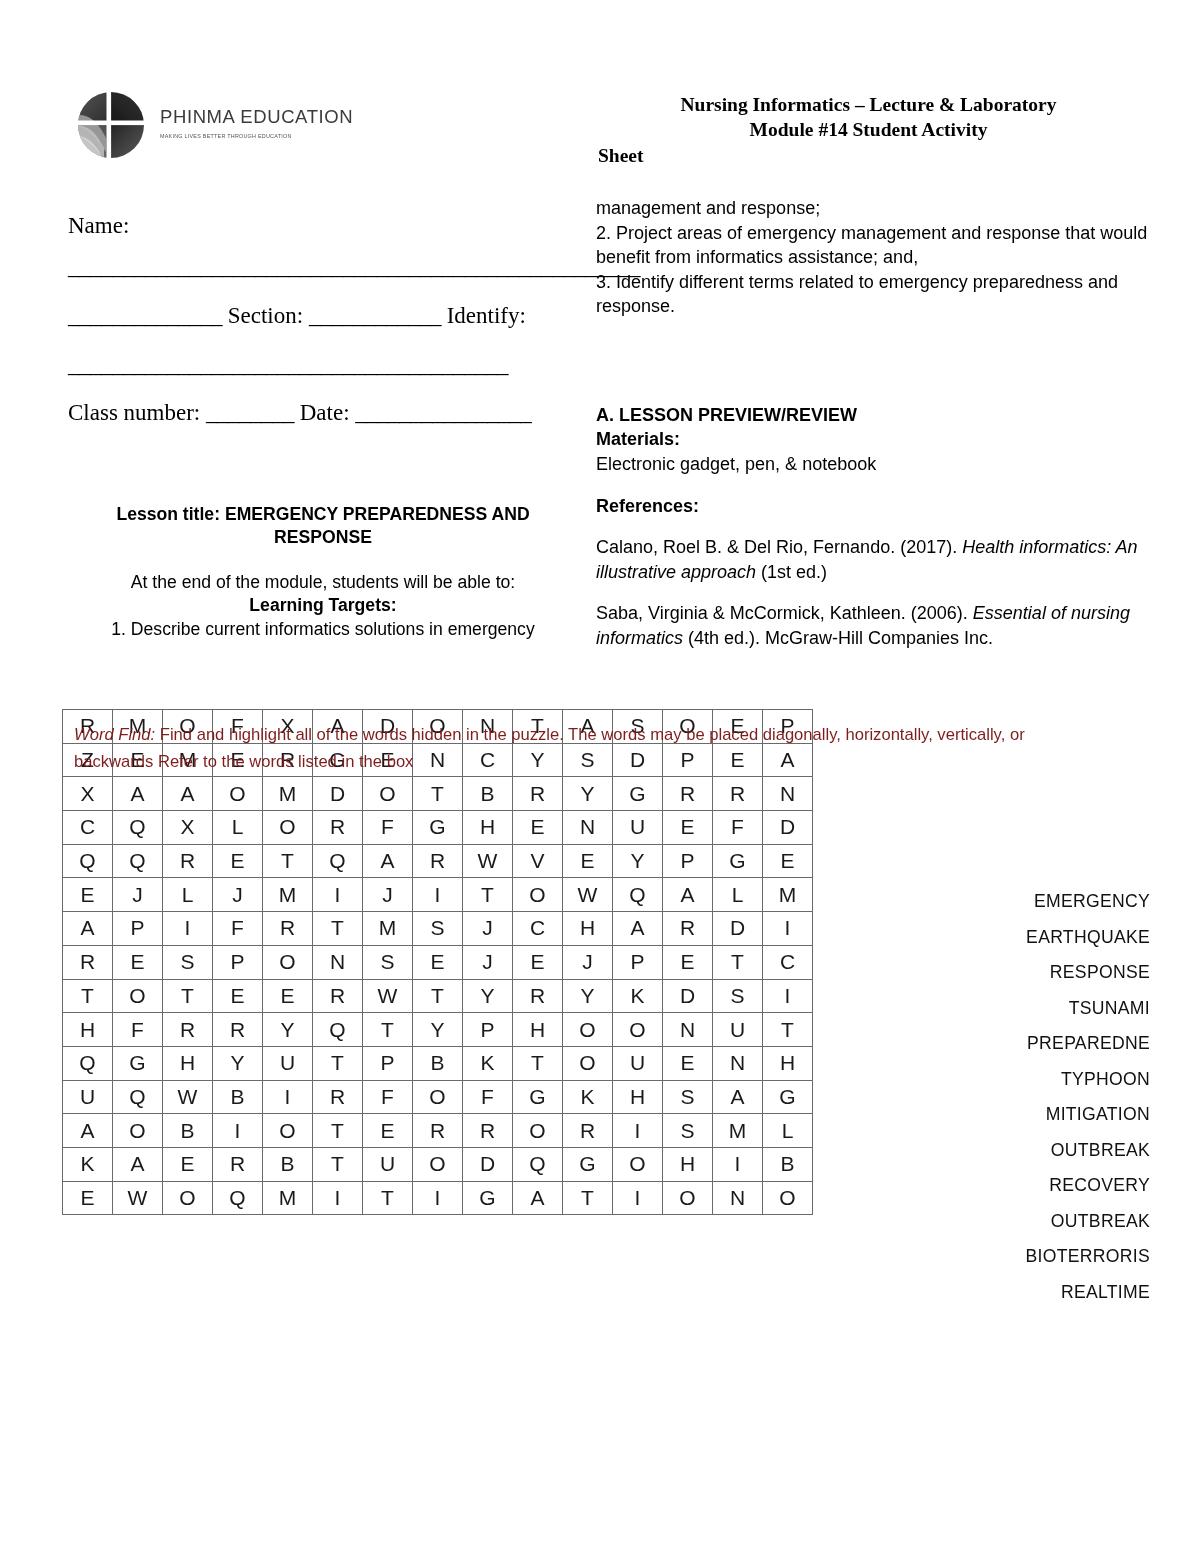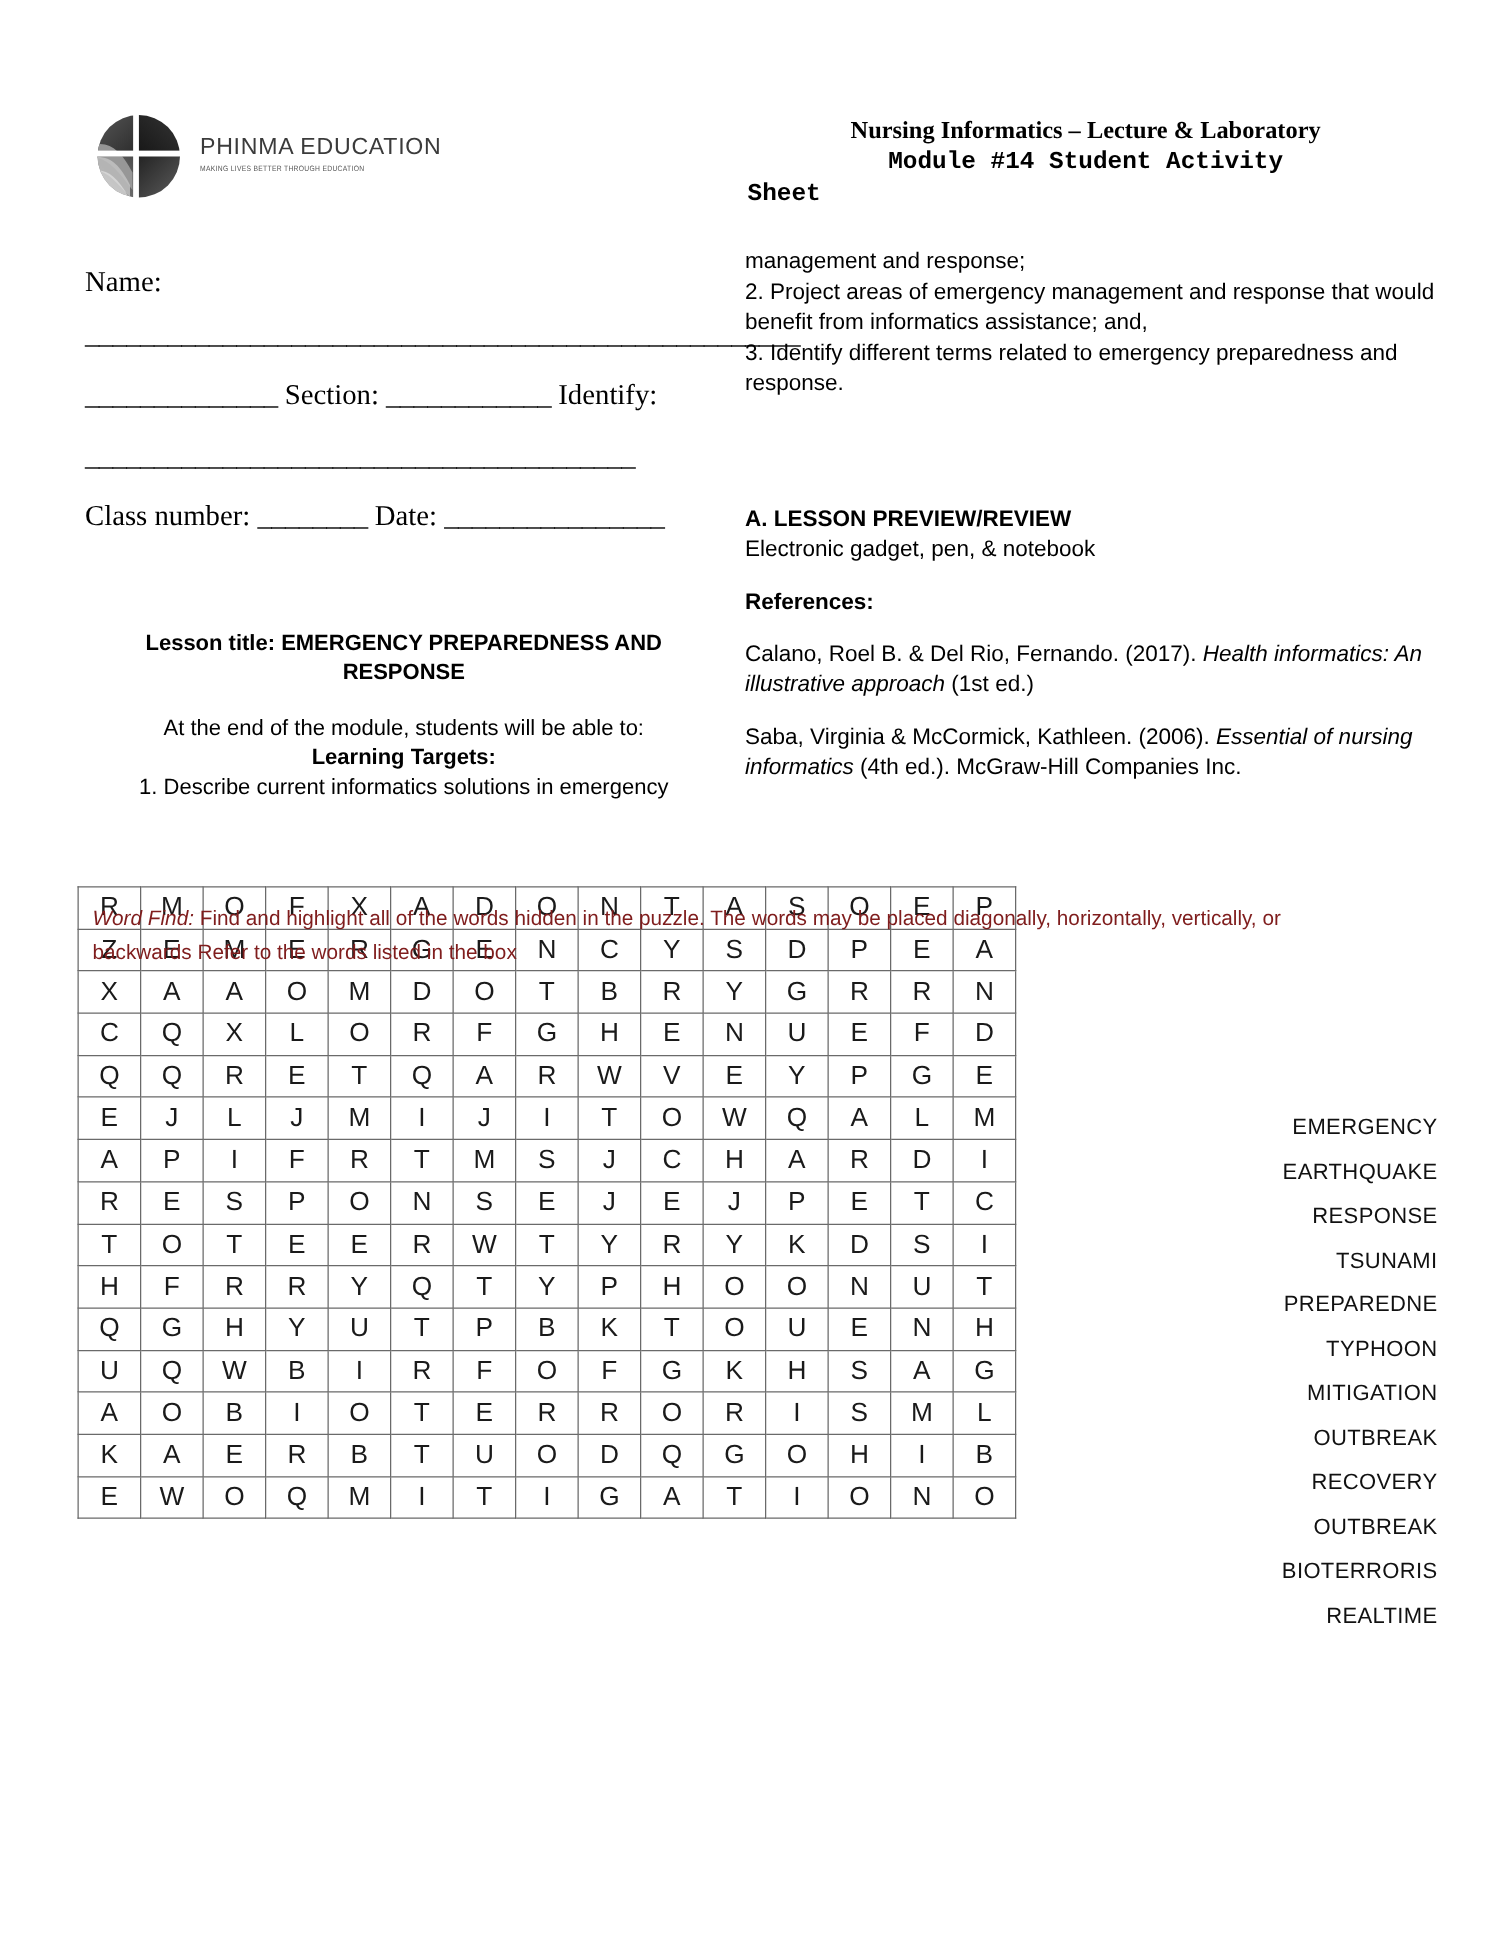--- a/index.html
+++ b/index.html
@@ -63,21 +63,21 @@
     left: 596px;
     top: 92px;
     width: 545px;
     text-align: center;
     font-family: "Liberation Serif", serif;
     font-weight: bold;
     font-size: 19.5px;
     line-height: 1.30;
   }
   .header-right .hl { display: block; }
-  .header-right .hl2, .header-right .hl3 { text-align: center; font-family: Liberation Mono, monospace; }
+  .header-right .hl2, .header-right .hl3 { text-align: center; }
   .header-right .hl3 { text-align: left; padding-left: 2px; }
 
   
   .right-col {
     position: absolute;
     left: 596px;
     top: 196px;
     width: 552px;
     font-size: 18px;
     line-height: 1.365;
@@ -222,20 +222,21 @@
 
   <div class="right-col">
     <p>management and response;</p>
     <p>2. Project areas of emergency management and response that  would benefit from informatics assistance; and,</p>
     <p>3. Identify different terms related to emergency preparedness  and response.</p>
 
     <div class="rc-gap-lg"></div>
     <div style="height:58px"></div>
 
     <p><b class="bold">A. LESSON PREVIEW/REVIEW</b></p>
+    <p><b class="bold">Materials:</b></p>
     <p>Electronic gadget, pen, &amp; notebook</p>
 
     <div class="rc-gap"></div>
 
     <p><b class="bold">References:</b></p>
 
     <div class="rc-gap"></div>
 
     <p><span>Calano, Roel B. &amp; Del Rio, Fernando. (2017). </span><i class="ital">Health informatics: An illustrative approach</i><span> (1st ed.)</span></p>
 

